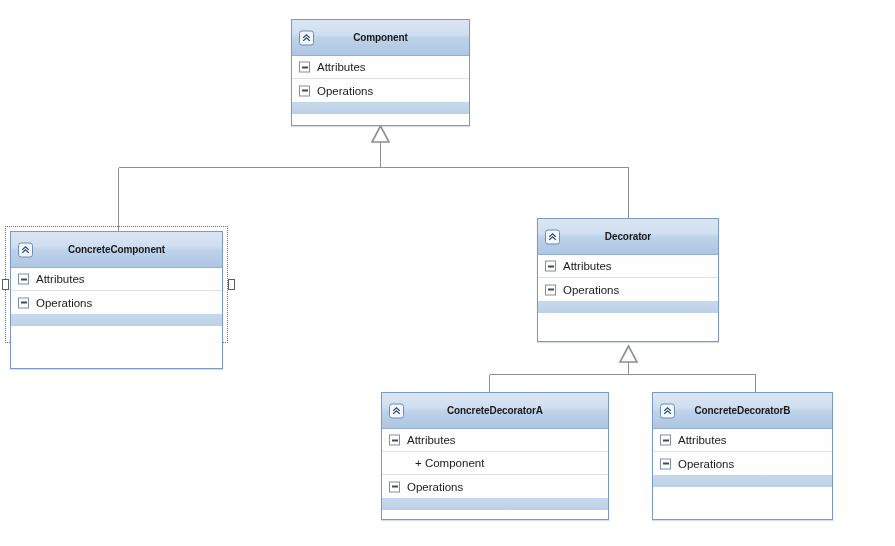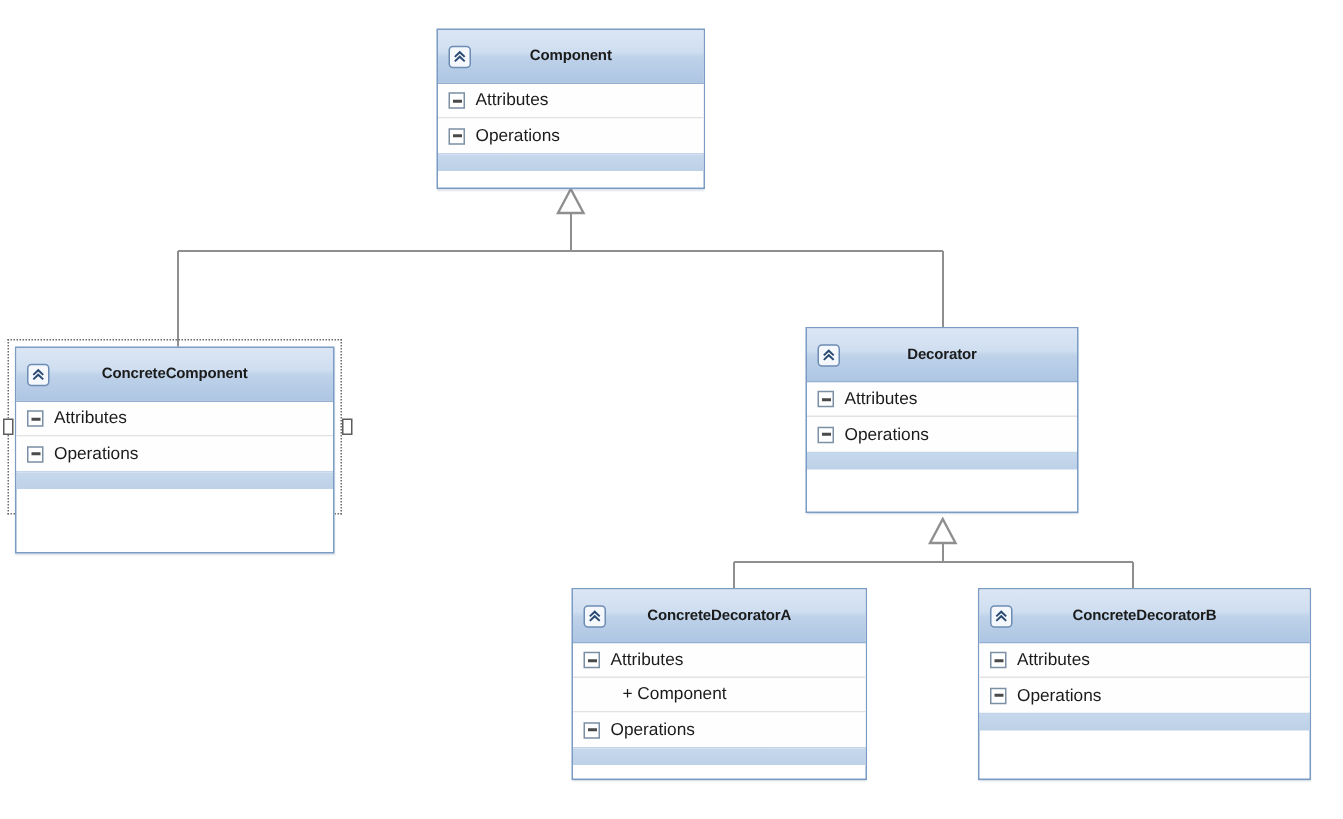--- a/index.html
+++ b/index.html
@@ -241,21 +241,21 @@
       <div class="row group">
         <span class="minus-icon">
             <i></i>
           </span>
         <span class="row-label">Operations</span>
       </div>
     </div>
     <div class="footer-strip"></div>
   </div>
 
-  <div class="uml-class" style="left:381px; top:392px; width:197px; height:128px;">
+  <div class="uml-class" style="left:381px; top:392px; width:228px; height:128px;">
     <div class="hdr">
       <span class="chev-icon">
         <svg width="11" height="11" viewBox="0 0 11 11" aria-hidden="true">
           <path d="M2.2 5.4 L5.5 2.3 L8.8 5.4" fill="none" stroke="#2a4a72" stroke-width="1.3"></path>
           <path d="M2.2 8.4 L5.5 5.3 L8.8 8.4" fill="none" stroke="#2a4a72" stroke-width="1.3"></path>
         </svg>
       </span>
       <span class="hdr-title">ConcreteDecoratorA</span>
     </div>
     <div class="compartments">
@@ -271,21 +271,21 @@
       <div class="row group">
         <span class="minus-icon">
             <i></i>
           </span>
         <span class="row-label">Operations</span>
       </div>
     </div>
     <div class="footer-strip"></div>
   </div>
 
-  <div class="uml-class" style="left:652px; top:392px; width:222px; height:128px;">
+  <div class="uml-class" style="left:652px; top:392px; width:181px; height:128px;">
     <div class="hdr">
       <span class="chev-icon">
         <svg width="11" height="11" viewBox="0 0 11 11" aria-hidden="true">
           <path d="M2.2 5.4 L5.5 2.3 L8.8 5.4" fill="none" stroke="#2a4a72" stroke-width="1.3"></path>
           <path d="M2.2 8.4 L5.5 5.3 L8.8 8.4" fill="none" stroke="#2a4a72" stroke-width="1.3"></path>
         </svg>
       </span>
       <span class="hdr-title">ConcreteDecoratorB</span>
     </div>
     <div class="compartments">

